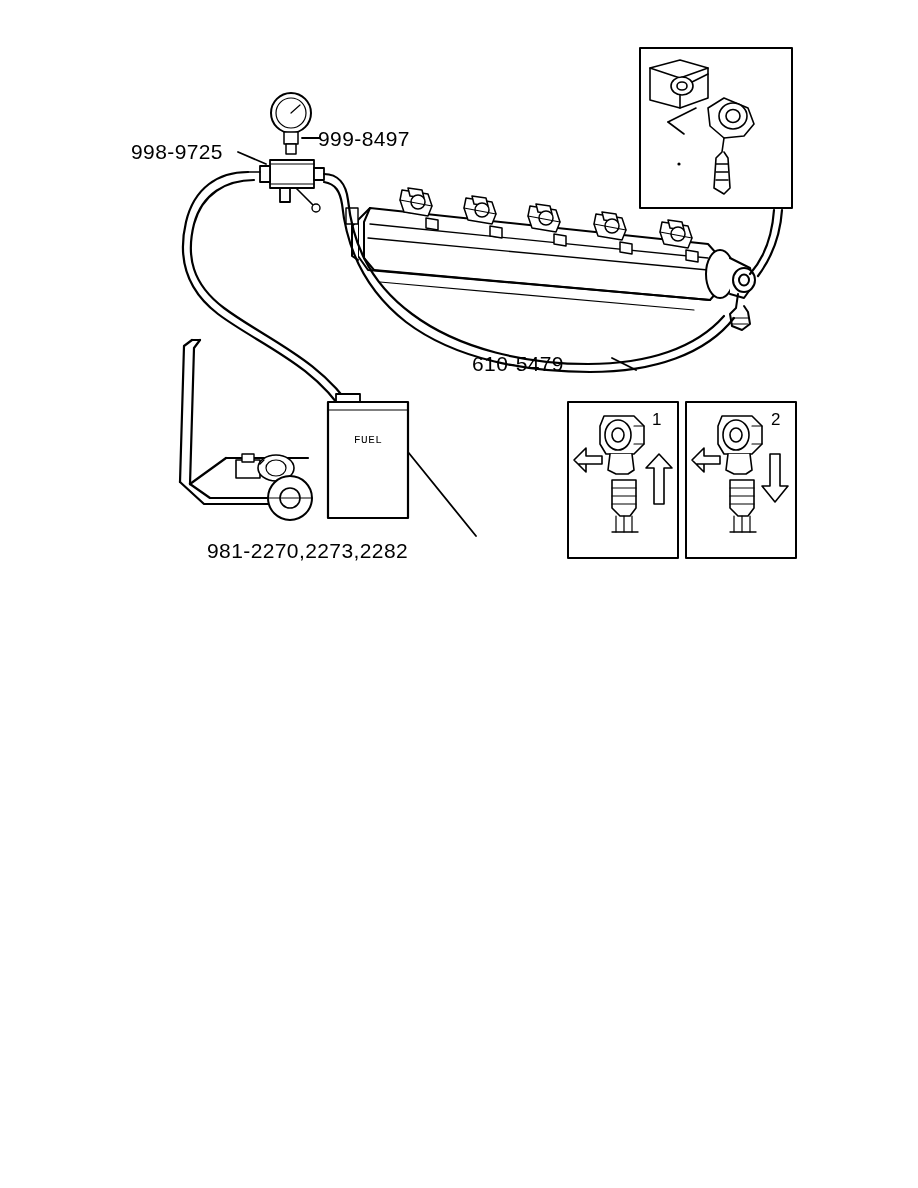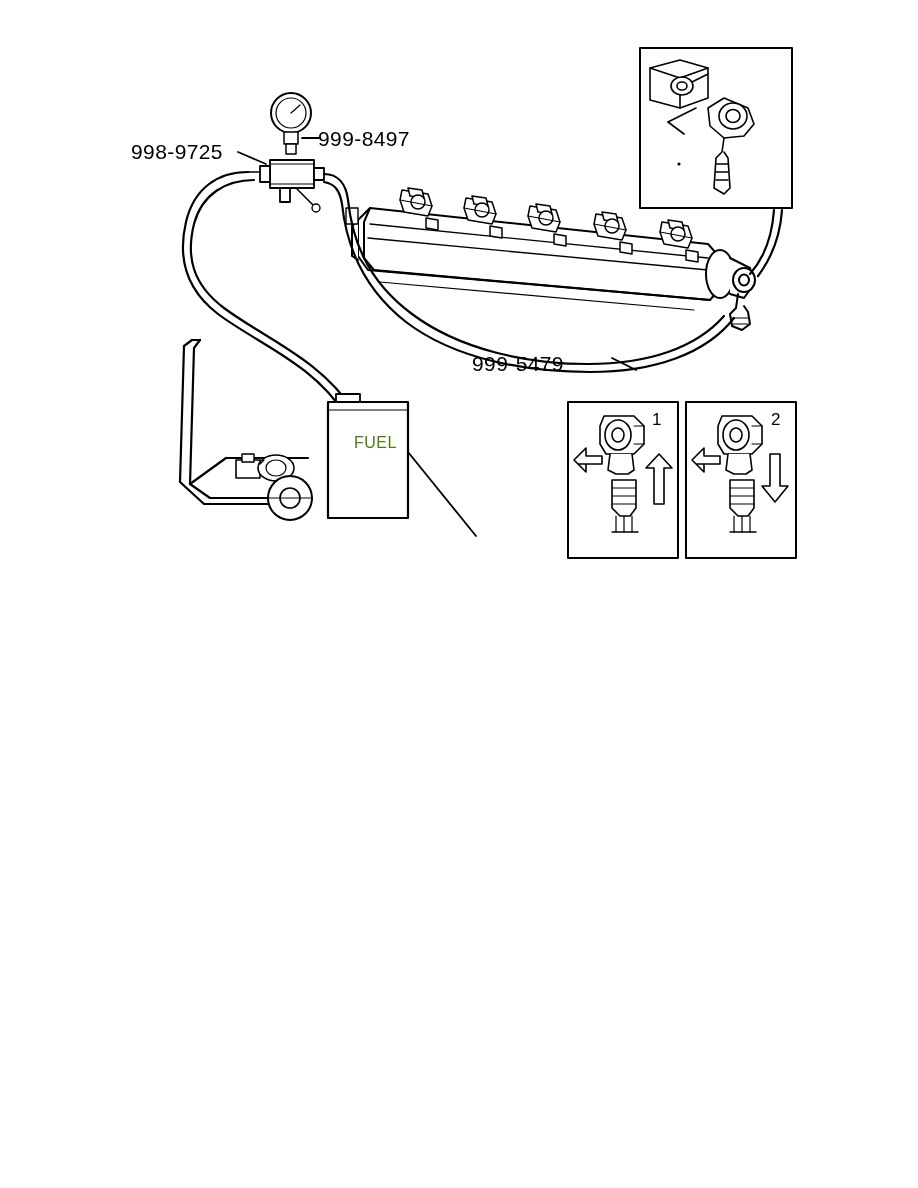--- a/index.html
+++ b/index.html
@@ -31,23 +31,23 @@
     letter-spacing: 0.4px;
   }
   .callout-num {
     position: absolute;
     font-family: "Liberation Sans", sans-serif;
     font-size: 17px;
     color: #000000;
   }
   .fuel-text {
     position: absolute;
-    font-family: Liberation Sans, sans-serif;
-    font-size: 16px;
-    color: #4d7c0f;
+    font-family: Liberation Mono, monospace;
+    font-size: 11px;
+    color: #000000;
     letter-spacing: 0.5px;
   }
   svg { display: block; }
 </style>
 </head>
 <body>
 
 <div id="diagram-root">
 
   <svg width="918" height="1188" viewBox="0 0 918 1188" fill="none" stroke="#000" stroke-width="2" stroke-linecap="round" stroke-linejoin="round">
@@ -229,22 +229,23 @@
       <path d="M688 452 L712 452 L712 444 L696 444 L696 436 L684 448 L696 460 L696 452 Z" fill="#fff" stroke="#000" stroke-width="1.6"></path>
       <path d="M762 442 L772 442 L772 474 L780 474 L767 490 L754 474 L762 474 Z" fill="#fff" stroke="#000" stroke-width="1.6"></path>
     </g>
 
   </svg>
 
   <div class="label" style="left:131px; top:128px;">998-9725</div>
 
   <div class="label" style="left:318px; top:115px;">999-8497</div>
 
-  <div class="label" style="left:472px; top:340px;">999-5479</div>
-
+  <div class="label" style="left:472px; top:340px;">610-5479</div>
+
+  <div class="label" style="left:207px; top:527px;">981-2270,2273,2282</div>
 
   <div class="fuel-text" style="left:354px; top:422px;">FUEL</div>
 
   <div class="callout-num" style="left:652px; top:398px;">1</div>
 
   <div class="callout-num" style="left:771px; top:398px;">2</div>
 
 </div>
 
 </body></html>

